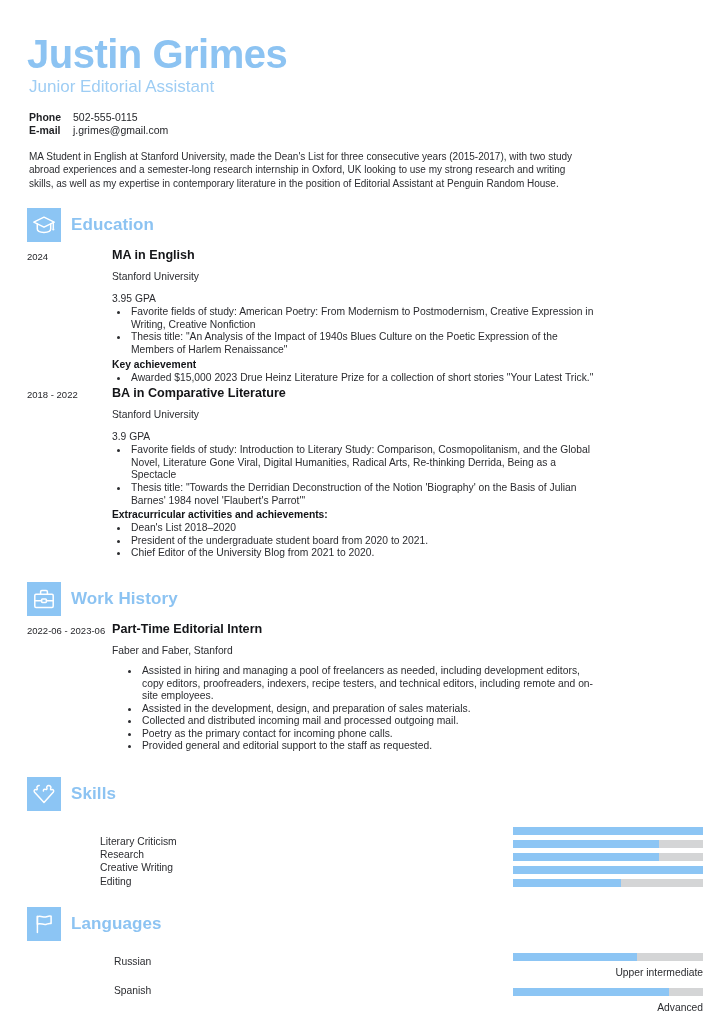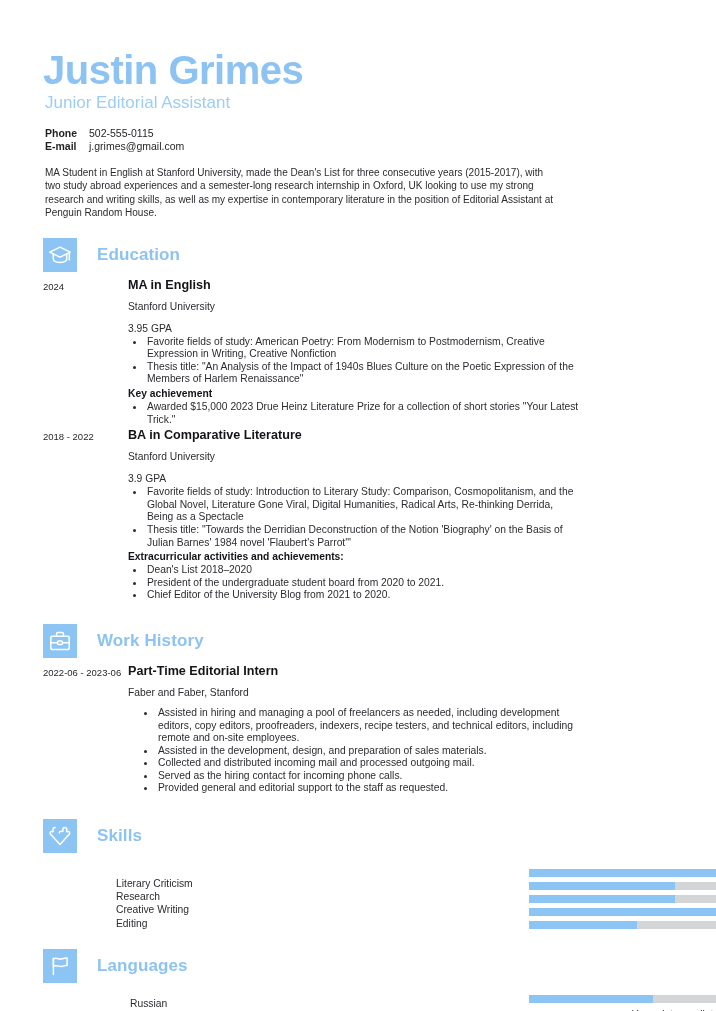--- a/index.html
+++ b/index.html
@@ -5,21 +5,21 @@
   * { box-sizing: border-box; }
   html, body { margin:0; padding:0; }
   body {
     width: 716px;
     height: 1011px;
     background: #ffffff;
     font-family: "Liberation Sans", sans-serif;
     color: #26272b;
     -webkit-font-smoothing: antialiased;
   }
-  .page { position: relative; width: 616px; height: 1011px; padding: 16px; }
+  .page { position: relative; width: 616px; height: 1011px; padding: 0; }
 
   
   .header { padding: 34px 24px 0 27px; }
   .name {
     font-size: 40px;
     font-weight: bold;
     color: #8cc3f2;
     letter-spacing: -0.5px;
     line-height: 1.04;
     margin: 0;
@@ -50,21 +50,21 @@
     line-height: 13.4px;
     color: #2b2c30;
     text-align: left;
   }
 
   
   .section { margin-top: 18px; padding-left: 27px; }
   .section-head {
     display: flex;
     align-items: center;
-    gap: 20px;
+    gap: 10px;
     margin-bottom: 6px;
   }
   .section-icon {
     width: 34px; height: 34px;
     background: #8cc5f4;
     display: flex; align-items: center; justify-content: center;
     flex: 0 0 34px;
   }
   .section-icon svg { display: block; }
   .section-title {
@@ -247,21 +247,21 @@
 
     <div class="entry">
       <div class="entry-date" style="white-space:pre-line;">2022-06 - 2023-06</div>
       <div class="entry-body">
         <div class="entry-title">Part-Time Editorial Intern</div>
         <div class="entry-org">Faber and Faber, Stanford</div>
         <ul class="bullets" style="margin-top:8px; padding-left:28px;">
           <li>Assisted in hiring and managing a pool of freelancers as needed, including development editors, copy editors, proofreaders, indexers, recipe testers, and technical editors, including remote and on-site employees.</li>
           <li>Assisted in the development, design, and preparation of sales materials.</li>
           <li>Collected and distributed incoming mail and processed outgoing mail.</li>
-          <li>Served as the hiring contact for incoming phone calls.</li>
+          <li>Poetry as the primary contact for incoming phone calls.</li>
           <li>Provided general and editorial support to the staff as requested.</li>
         </ul>
       </div>
     </div>
   </div>
 
   <div class="section" style="margin-top:24px;">
     <div class="section-head">
       <div class="section-icon">
         <svg width="24" height="22" viewBox="0 0 24 22" fill="none" stroke="#ffffff" stroke-width="1.5" stroke-linejoin="round" stroke-linecap="round">

